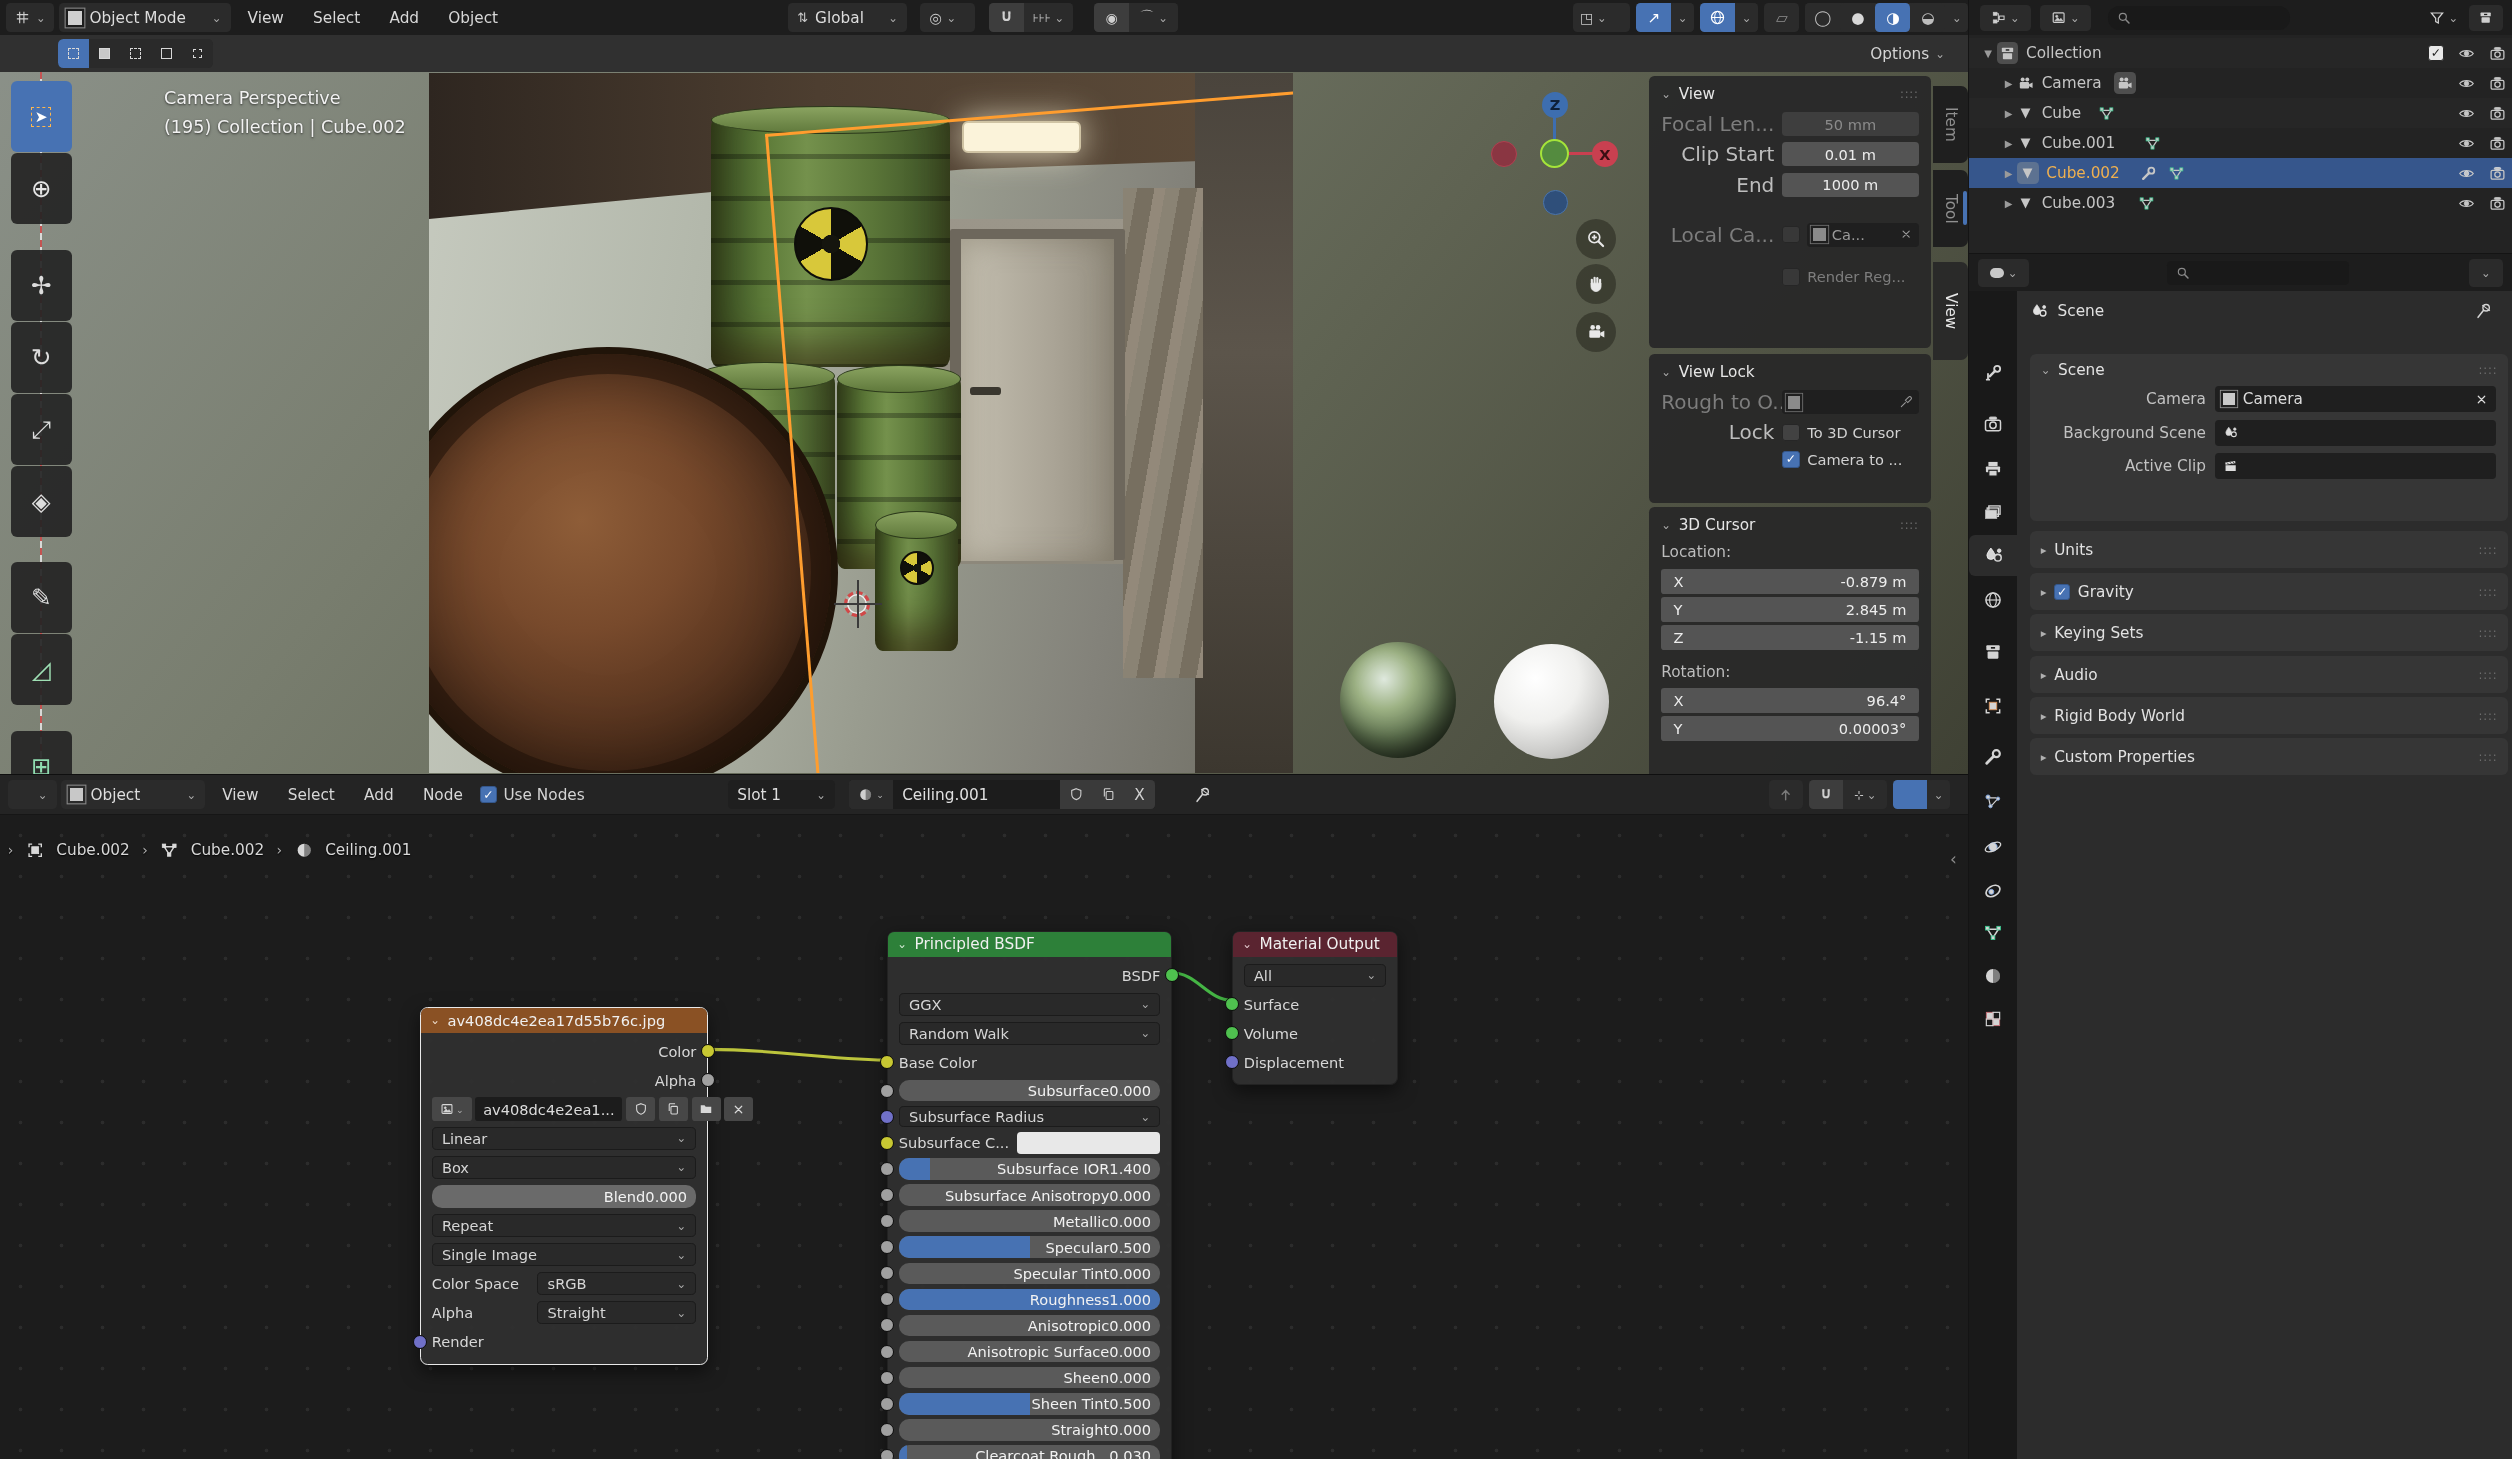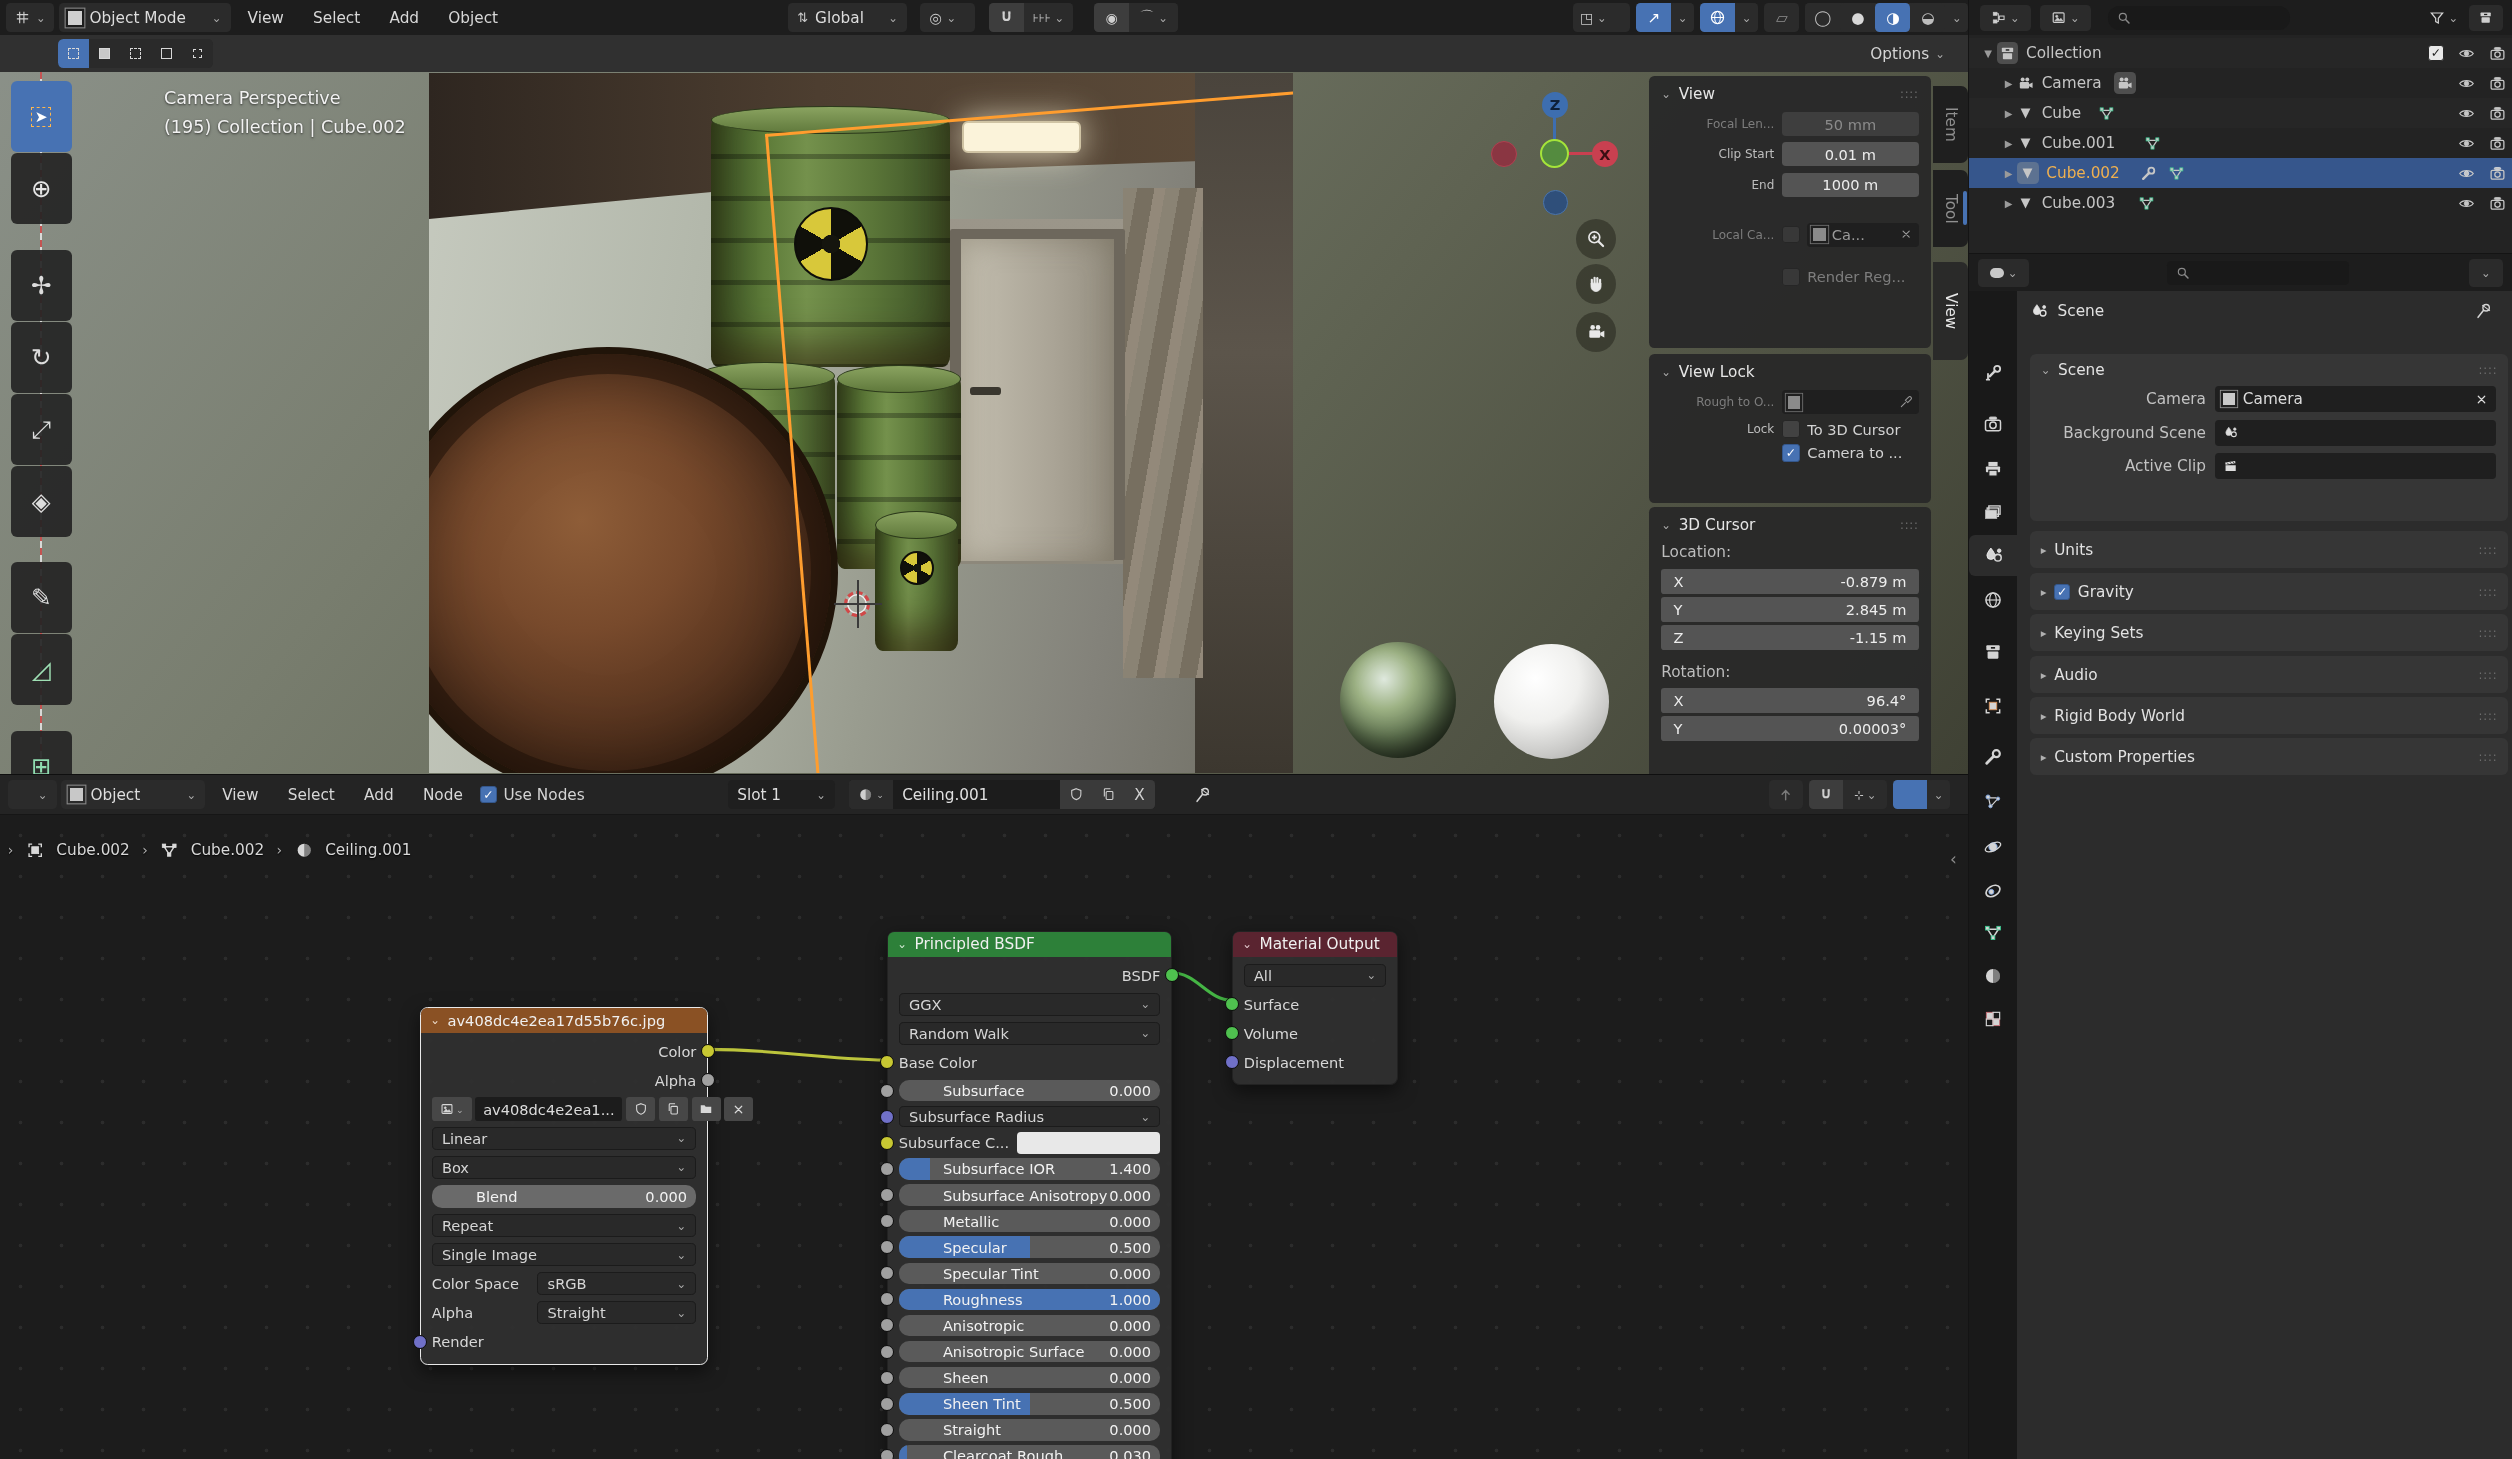--- a/index.html
+++ b/index.html
@@ -34,21 +34,21 @@
   .toolbtn.on{background:#4772b3;color:#fff}
   .room{left:429px;top:38px;width:864px;height:700px;overflow:hidden;
     background:linear-gradient(100deg,#c6cabf 0%,#b2b7aa 32%,#999c8f 55%,#83827a 78%,#6e6d62 100%)}
   .gball{border-radius:50%;display:flex;align-items:center;justify-content:center;font-weight:bold;font-size:14.6px}
   .navbtn{width:40px;height:40px;border-radius:50%;background:rgba(38,38,30,.55);display:flex;align-items:center;justify-content:center;color:#e8e8e8}
   
   .np{background:rgba(41,41,41,.96);border-radius:5.4px;padding:9.2px 12.3px;width:282px}
   .nptitle{display:flex;align-items:center;gap:7.7px;color:#e6e6e6;margin-bottom:9.2px}
   .grip{color:#6e6e6e;letter-spacing:0.8px;font-size:11.5px;margin-left:auto}
   .nprow{display:flex;align-items:center;gap:7.7px;margin-bottom:6.1px}
-  .nplbl{width:113px;text-align:right;color:#bdbdbd;flex:none;font-size:12px;white-space:nowrap}
+  .nplbl{width:113px;text-align:right;color:#bdbdbd;flex:none;font-size:20px;white-space:nowrap}
   .npval{flex:1;background:#545454;border-radius:3.8px;height:24px;display:flex;align-items:center;justify-content:center;color:#ededed;font-size:14.6px}
   .npval.dis{background:#3e3e3e;color:#8b8b8b}
   .npfield{flex:1;background:#1f1f1f;border-radius:3.8px;height:24px;display:flex;align-items:center;padding:0 6.1px;gap:6.1px;color:#9a9a9a;font-size:14.6px}
   .axrow{background:#545454;border-radius:3.1px;height:25px;display:flex;align-items:center;justify-content:space-between;
      padding:0 12.3px;margin-bottom:3.1px;color:#ededed;font-size:14.6px}
   .nptab{position:absolute;left:1933px;width:35px;background:#1f1f1f;color:#8f8f8f;writing-mode:vertical-rl;
      display:flex;align-items:center;justify-content:center;border-radius:0 7px 7px 0;font-size:15.3px}
   .nptab.on{background:rgba(41,41,41,.96);color:#e8e8e8}
   
   #outliner{left:1968px;top:0;width:544px;height:253px;background:#232323;border-left:1.5px solid #141414;overflow:hidden}
@@ -74,21 +74,21 @@
   #shader{left:0;top:774px;width:1968px;height:685px;background:#1c1c1c;border-top:1.5px solid #0f0f0f;overflow:hidden}
   #ncanvas{position:absolute;left:0;top:40px;width:1968px;height:645px;
      background-image:radial-gradient(#2c2c2c 1.7px,transparent 2.1px);background-size:41px 41px}
   .node{position:absolute;background:rgba(48,48,48,.97);border-radius:7.7px;box-shadow:0 6.1px 18.4px rgba(0,0,0,.5);border:0.8px solid #222}
   .node.active{border:1.2px solid #e8e8e8}
   .nh{height:24.5px;border-radius:6.1px 6.1px 0 0;display:flex;align-items:center;padding:0 9.2px;gap:7.7px;color:#f0f0f0;font-size:15.3px}
   .nbody{padding:7px 10.7px 9.2px;position:relative}
   .nrow{height:23px;margin-bottom:6.1px;position:relative;display:flex;align-items:center;font-size:14.6px;color:#d8d8d8}
   .nrow.s{height:21.5px;margin-bottom:4.6px}
   .ndd{background:#292929;border:0.8px solid #1b1b1b;border-radius:4.6px;width:100%;height:100%;display:flex;align-items:center;justify-content:space-between;padding:0 9.2px;color:#d6d6d6}
-  .nslider{background:#5a5a5a;border-radius:10px;width:100%;height:100%;position:relative;overflow:hidden;display:flex;align-items:center;justify-content:space-between;padding:0 9.2px;color:#f2f2f2}
+  .nslider{background:#5a5a5a;border-radius:10px;width:100%;height:100%;position:relative;overflow:hidden;display:flex;align-items:center;justify-content:flex-end;padding:0 9.2px;color:#f2f2f2}
   .nslider .fillbar{position:absolute;left:0;top:0;bottom:0;background:#4772b3}
   .nslider span{position:relative;z-index:1}
   .nslider .sl{margin-left:35px}
   .sock{position:absolute;width:14px;height:14px;border-radius:50%;border:1.2px solid #0b0b0b;top:50%;transform:translateY(-50%)}
   .sock.l{left:-18.4px}.sock.r{right:-18.4px}
   .sy{background:#c8c832}.sgy{background:#a0a0a0}.spu{background:#7070c8}.sgr{background:#4fc14f}
   .outlbl{margin-left:auto}
   .smallbtn{width:29px;height:24px;background:#474747;border-radius:3.1px;display:flex;align-items:center;justify-content:center;color:#d8d8d8;flex:none}
   .trefoil{border-radius:50%;background:
      radial-gradient(circle,#15150e 0 18%,transparent 19%),

